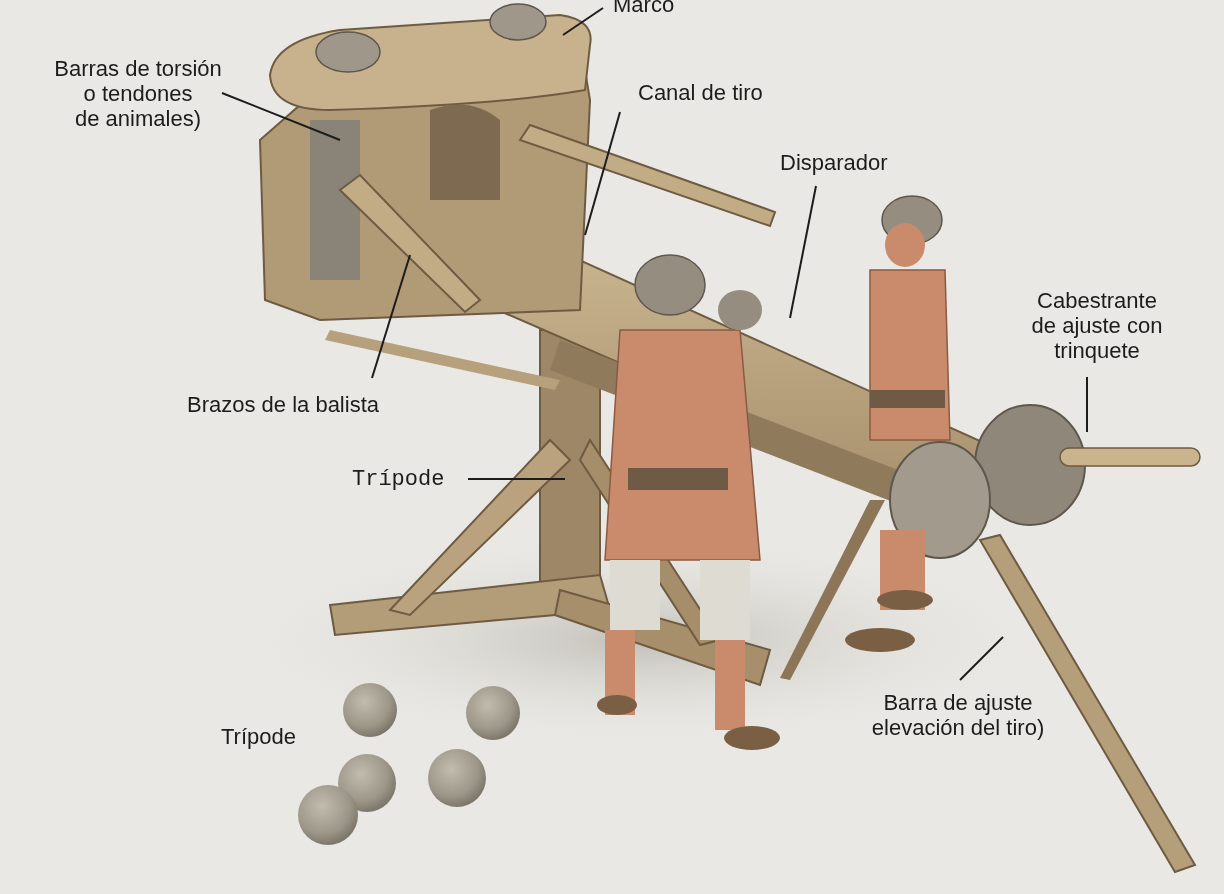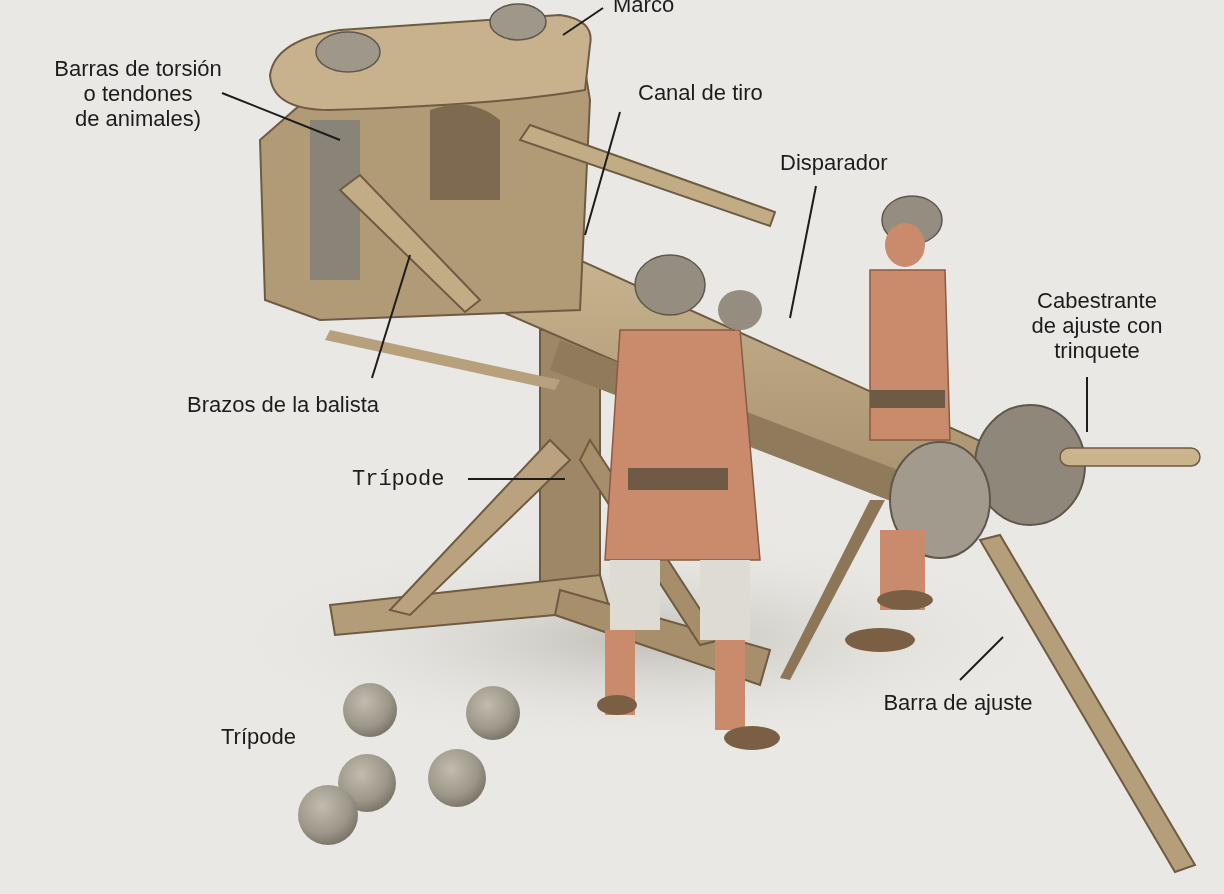--- a/index.html
+++ b/index.html
@@ -129,15 +129,16 @@
   <div>de ajuste con</div>
   <div>trinquete</div>
 </div>
 
 <div class="label left" style="left:187px;top:392px;">Brazos de la balista</div>
 
 <div class="label left" style="left:352px;top:467px;font-family:Liberation Mono, monospace;">Trípode</div>
 
 <div class="label" style="left:850px;top:690px;width:216px;">
   <div>Barra de ajuste</div>
+  <div>elevación del tiro)</div>
 </div>
 
 <div class="label left" style="left:221px;top:724px;">Trípode</div>
 
 </body></html>

